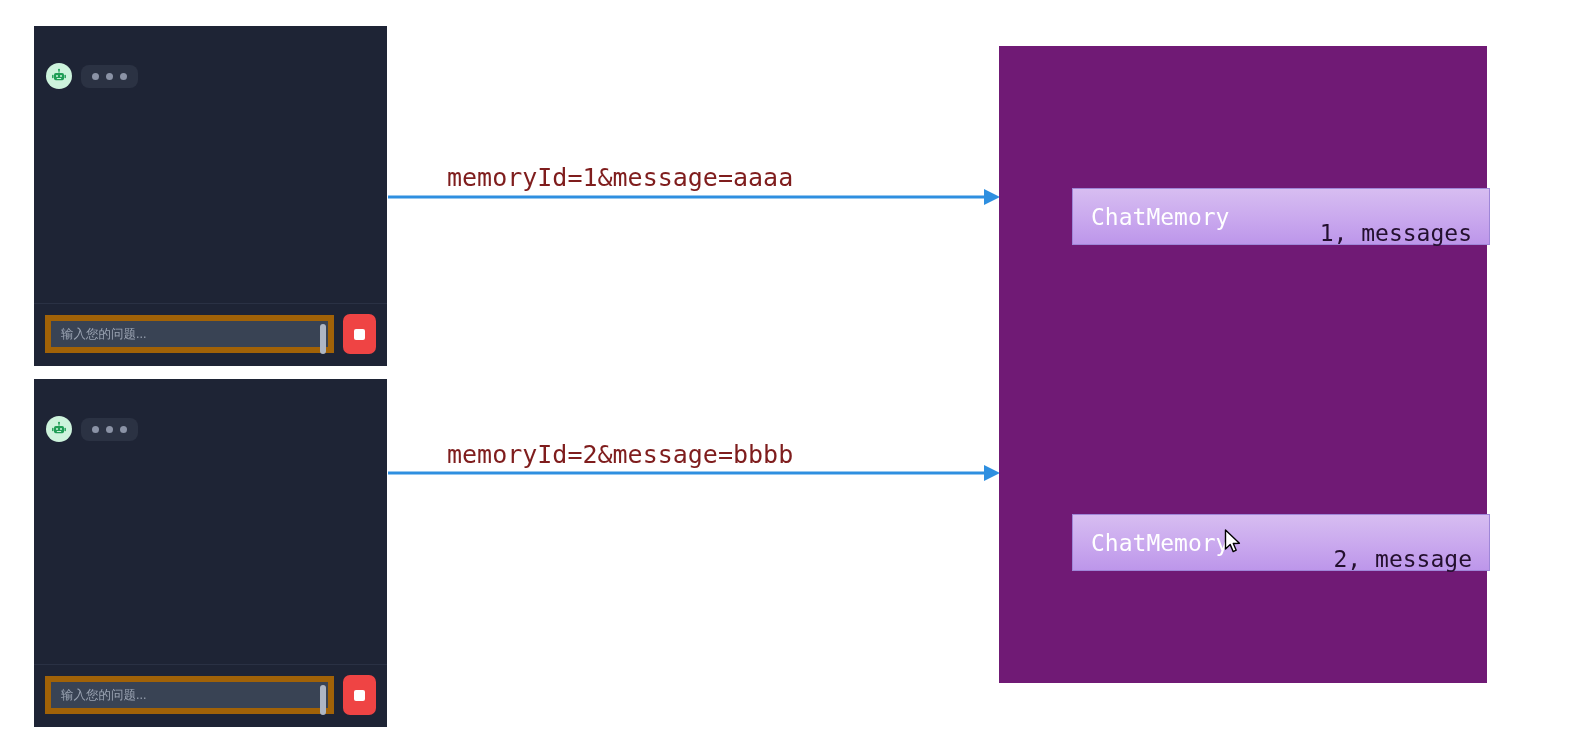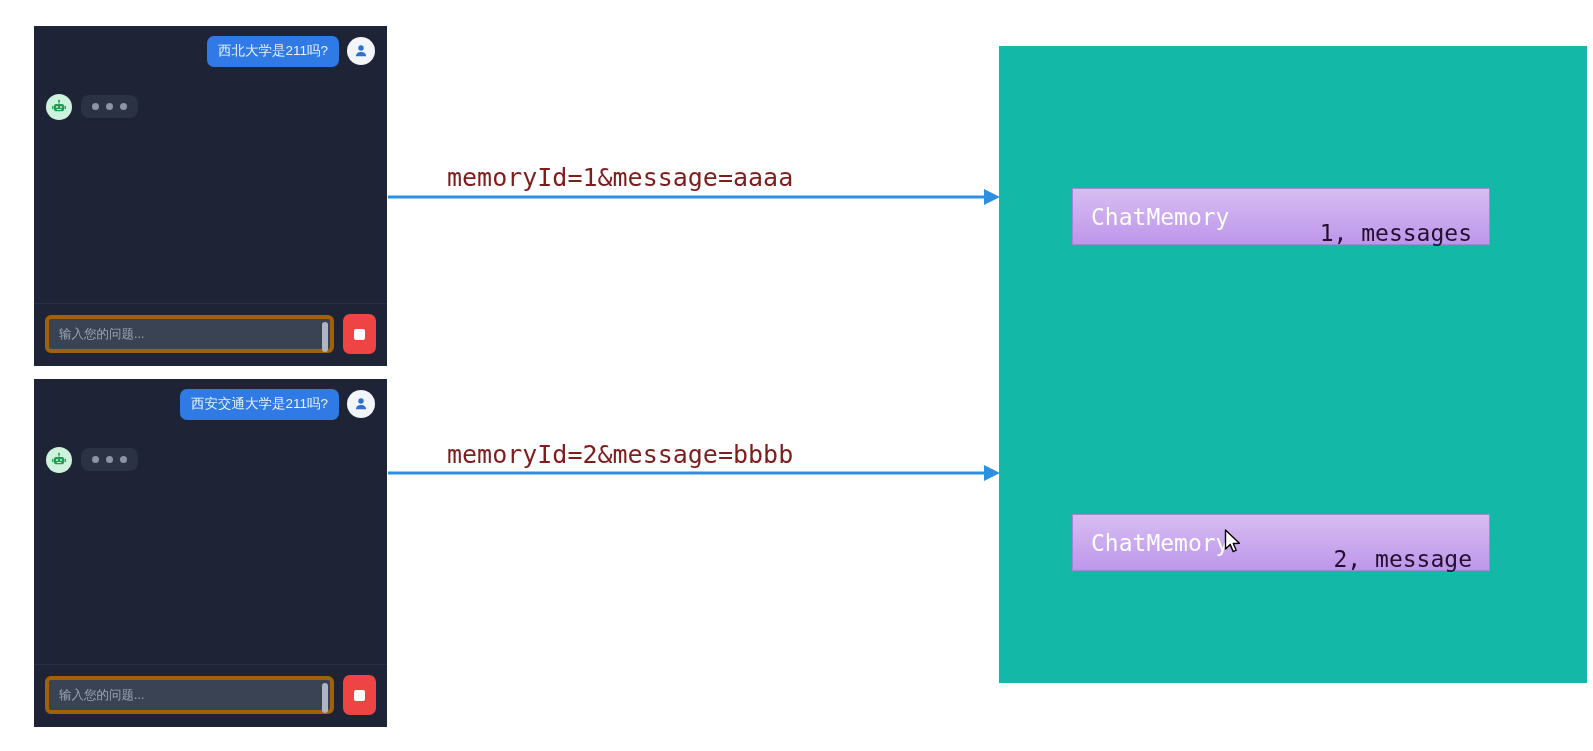--- a/index.html
+++ b/index.html
@@ -101,22 +101,22 @@
     padding: 10px 11px 12px 11px;
     display: flex;
     align-items: center;
     gap: 9px;
   }
   .input-wrap {
     position: relative;
     flex: 1 1 auto;
     height: 38px;
     background: #394354;
-    border: 4px solid #a16207;
-    border-radius: 6px;
+    border: 6px solid #a16207;
+    border-radius: 0;
     display: flex;
     align-items: center;
     padding: 0 10px;
     box-sizing: border-box;
   }
   .input-field {
     flex: 1 1 auto;
     background: transparent;
     border: none;
     outline: none;
@@ -166,23 +166,22 @@
     white-space: nowrap;
     letter-spacing: 0px;
   }
   #arrow-label-1 { left: 447px; top: 163px; }
   #arrow-label-2 { left: 447px; top: 440px; }
 
   
   #memory-panel {
     position: absolute;
     left: 999px; top: 46px;
-    width: 576px; height: 637px;
-    background: #14b8a6;
-    padding-left: 12px;
+    width: 488px; height: 637px;
+    background: #701a75;
   }
   .memory-box {
     position: absolute;
     left: 73px;
     width: 418px;
     height: 57px;
     border: 1px solid #9f86d8;
     background: linear-gradient(to bottom, #d7bdf1 0%, #c9a8ee 55%, #bd96ea 100%);
     display: flex;
     align-items: center;
@@ -213,29 +212,20 @@
     height: 26px;
     pointer-events: none;
   }
 </style>
 </head>
 <body>
 
 <div class="chat-window" id="chat-1">
   <div class="chat-body">
 
-    <div class="row-user">
-      <div class="bubble-user">西北大学是211吗?</div>
-      <div class="avatar-user">
-        <svg width="18" height="18" viewBox="0 0 24 24" aria-hidden="true">
-          <circle cx="12" cy="8" r="3.6" fill="#2f6fd0"></circle>
-          <path d="M5.2 19c0-3.6 3.1-5.6 6.8-5.6s6.8 2 6.8 5.6z" fill="#2f6fd0"></path>
-        </svg>
-      </div>
-    </div>
 
     <div class="row-bot">
       <div class="avatar-bot">
         <svg width="16" height="16" viewBox="0 0 24 24" aria-hidden="true">
           <rect x="4.5" y="7.5" width="15" height="11" rx="2.6" fill="#1f9d55"></rect>
           <rect x="11.2" y="3" width="1.6" height="4" fill="#1f9d55"></rect>
           <circle cx="12" cy="2.6" r="1.5" fill="#1f9d55"></circle>
           <rect x="1.6" y="10" width="2.2" height="5.5" rx="1.1" fill="#1f9d55"></rect>
           <rect x="20.2" y="10" width="2.2" height="5.5" rx="1.1" fill="#1f9d55"></rect>
           <circle cx="9" cy="12" r="1.5" fill="#cdf3dc"></circle>
@@ -259,29 +249,20 @@
     </div>
     <button class="send-button">
       <span></span>
     </button>
   </div>
 </div>
 
 <div class="chat-window" id="chat-2">
   <div class="chat-body">
 
-    <div class="row-user">
-      <div class="bubble-user">西安交通大学是211吗?</div>
-      <div class="avatar-user">
-        <svg width="18" height="18" viewBox="0 0 24 24" aria-hidden="true">
-          <circle cx="12" cy="8" r="3.6" fill="#2f6fd0"></circle>
-          <path d="M5.2 19c0-3.6 3.1-5.6 6.8-5.6s6.8 2 6.8 5.6z" fill="#2f6fd0"></path>
-        </svg>
-      </div>
-    </div>
 
     <div class="row-bot">
       <div class="avatar-bot">
         <svg width="16" height="16" viewBox="0 0 24 24" aria-hidden="true">
           <rect x="4.5" y="7.5" width="15" height="11" rx="2.6" fill="#1f9d55"></rect>
           <rect x="11.2" y="3" width="1.6" height="4" fill="#1f9d55"></rect>
           <circle cx="12" cy="2.6" r="1.5" fill="#1f9d55"></circle>
           <rect x="1.6" y="10" width="2.2" height="5.5" rx="1.1" fill="#1f9d55"></rect>
           <rect x="20.2" y="10" width="2.2" height="5.5" rx="1.1" fill="#1f9d55"></rect>
           <circle cx="9" cy="12" r="1.5" fill="#cdf3dc"></circle>

